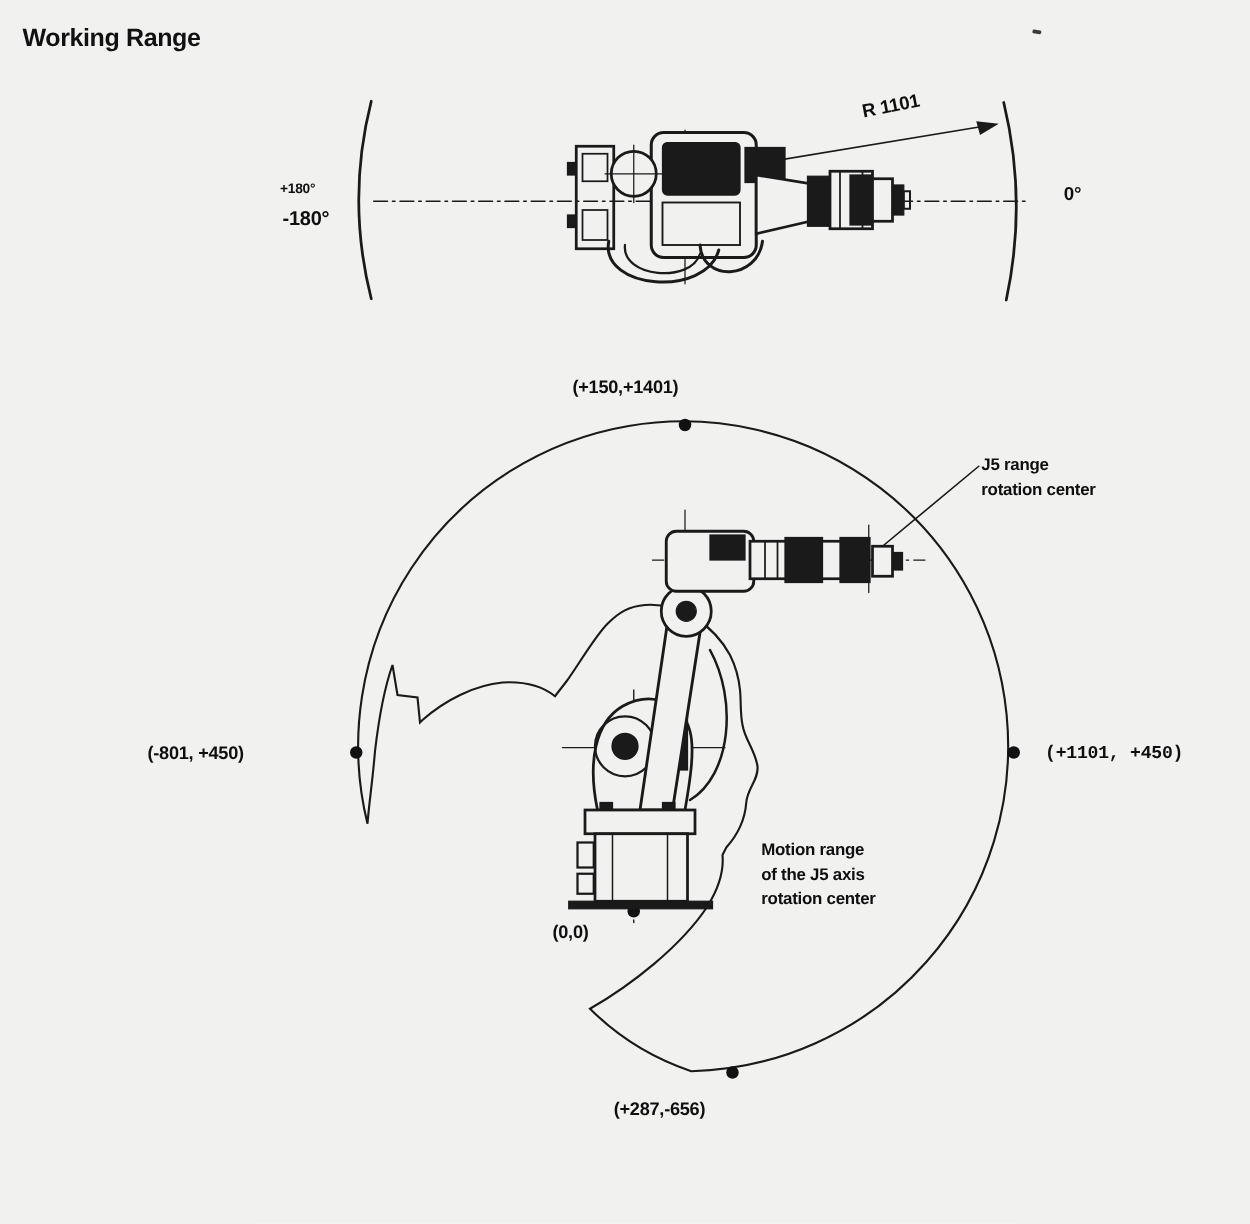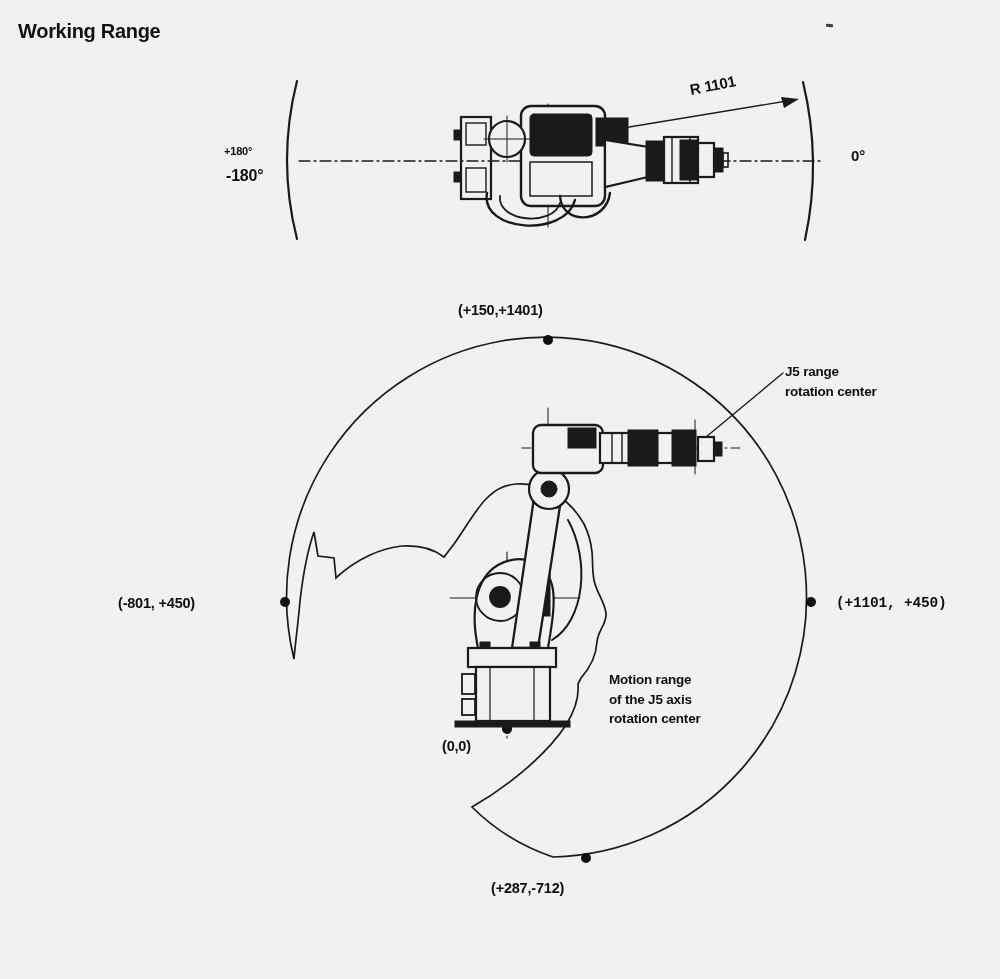--- a/index.html
+++ b/index.html
@@ -175,21 +175,21 @@
 
   <div class="lbl" style="left:224px;top:145px;font-size:11px;">+180°</div>
   <div class="lbl" style="left:226px;top:167px;font-size:16px;">-180°</div>
   <div class="lbl" style="left:851px;top:147px;font-size:15px;">0°</div>
   <div class="lbl" style="left:690px;top:81px;font-size:15px;transform:rotate(-11deg);transform-origin:left center;">R 1101</div>
 
   <div class="lbl center" style="left:458px;top:302px;width:180px;">(+150,+1401)</div>
   <div class="lbl right" style="left:118px;top:595px;width:120px;">(-801, +450)</div>
   <div class="lbl" style="left:836px;top:595px;font-family:Liberation Mono, monospace;">(+1101, +450)</div>
   <div class="lbl center" style="left:442px;top:738px;width:92px;">(0,0)</div>
-  <div class="lbl center" style="left:491px;top:880px;width:180px;">(+287,-712)</div>
+  <div class="lbl center" style="left:491px;top:880px;width:180px;">(+287,-656)</div>
 
   <div class="lbl multiline" style="left:785px;top:362px;font-size:13.5px;">
     <div>J5 range</div>
     <div>rotation center</div>
   </div>
 
   <div class="lbl multiline" style="left:609px;top:670px;font-size:13.5px;">
     <div>Motion range</div>
     <div>of the J5 axis</div>
     <div>rotation center</div>

